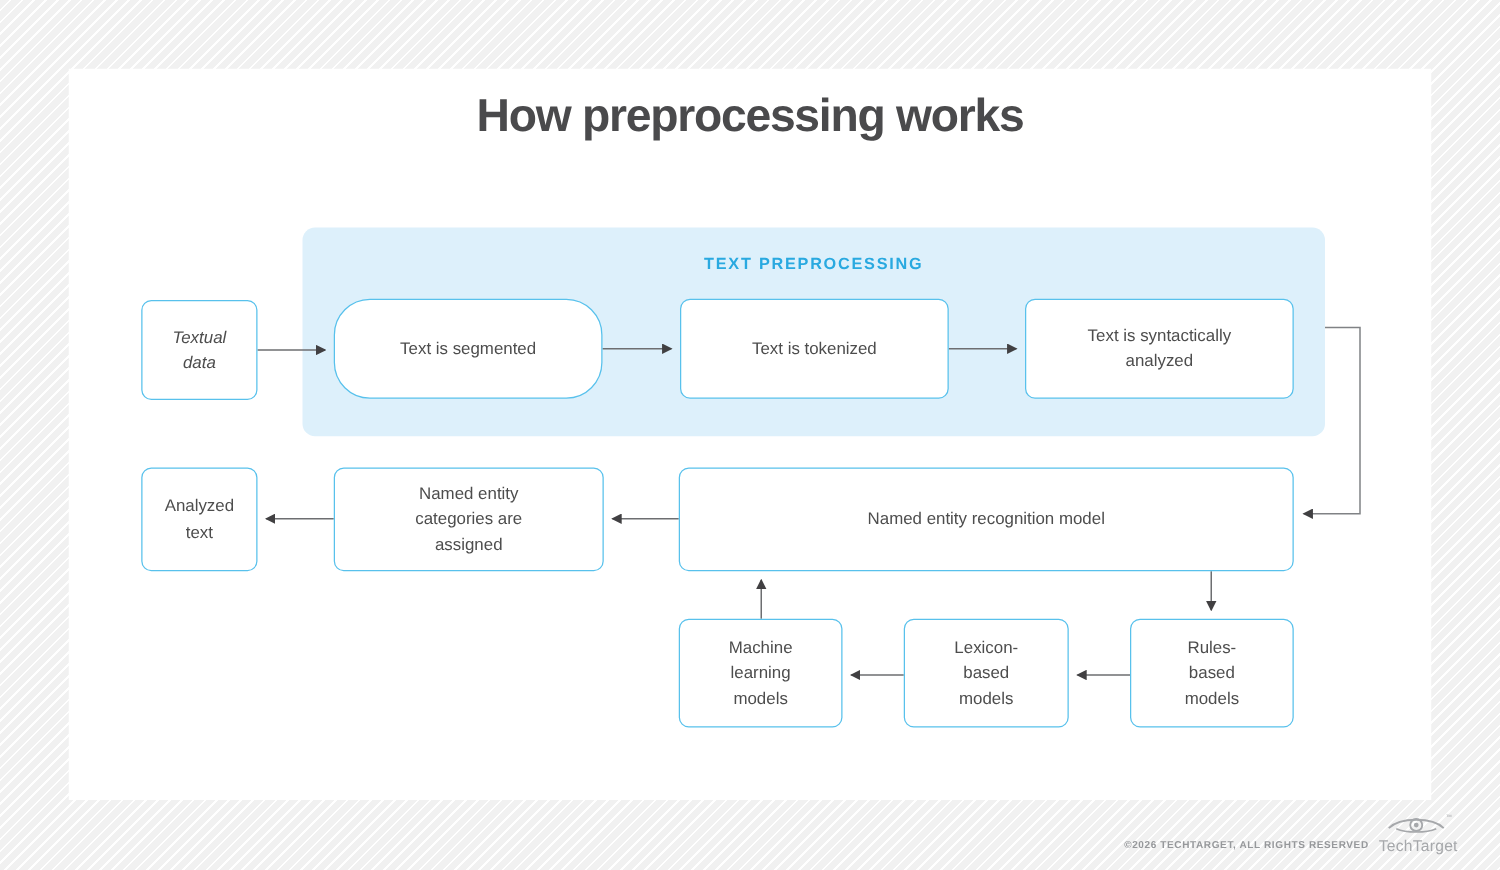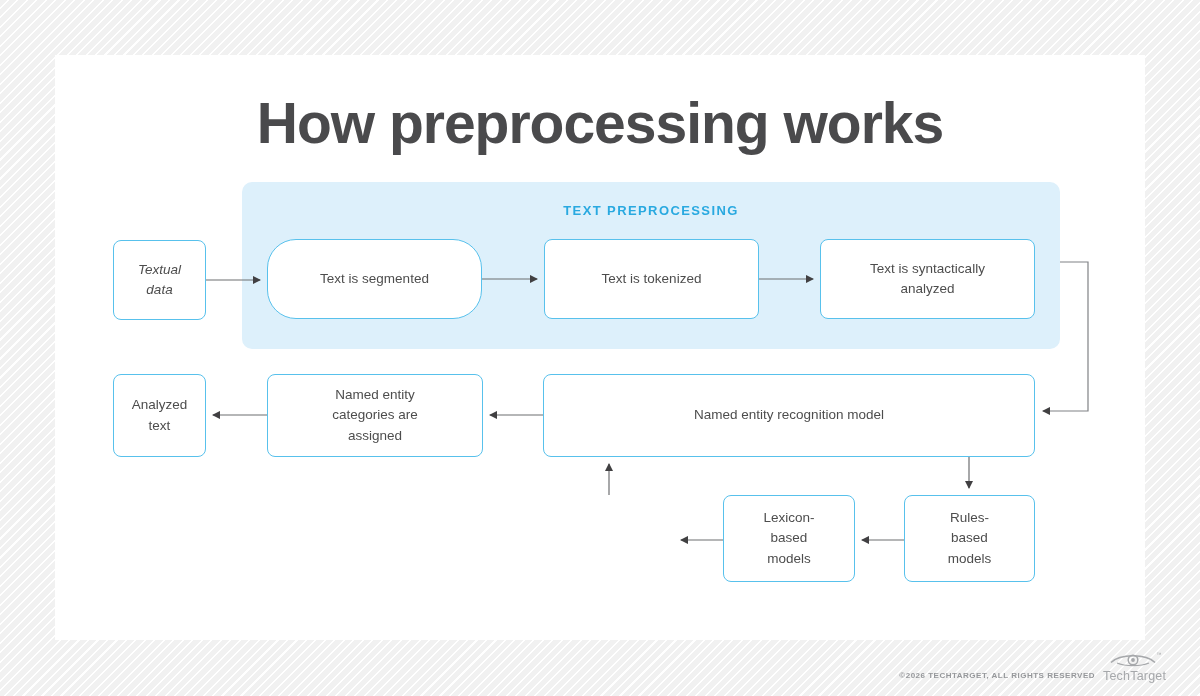--- a/index.html
+++ b/index.html
@@ -8,23 +8,23 @@
     width:1200px;height:696px;
     font-family:"Liberation Sans","DejaVu Sans",sans-serif;
     background:repeating-linear-gradient(135deg,#f1f1f1 0px,#f1f1f1 5.2px,#ffffff 5.2px,#ffffff 6.7px);
     overflow:hidden;
   }
   .card{
     position:absolute;left:55px;top:55px;width:1090px;height:585px;
     background:#ffffff;
   }
   .title{
-    position:absolute;left:55px;top:90px;width:1090px;
+    position:absolute;left:55px;top:72px;width:1090px;
     text-align:center;
-    font-size:57px;font-weight:bold;letter-spacing:-1px;
+    font-size:37px;font-weight:bold;letter-spacing:-1px;
     color:#4a4a4c;
   }
   .band{
     position:absolute;left:242px;top:182px;width:818px;height:167px;
     background:#ddf0fb;border-radius:10px;
   }
   .band-label{
     position:absolute;left:242px;top:203px;width:818px;
     text-align:center;
     font-size:13px;font-weight:bold;letter-spacing:1.4px;
@@ -112,20 +112,23 @@
   </div>
   <div class="node n-analyzed">
     <span class="nt t-analyzed">Analyzed text</span>
   </div>
   <div class="node n-ner">
     <span class="nt">Named entity recognition model</span>
   </div>
   <div class="node n-categories">
     <span class="nt t-categories">Named entity categories are assigned</span>
   </div>
+  <div class="node n-ml">
+    <span class="nt t-ml">Machine learning models</span>
+  </div>
   <div class="node n-lexicon">
     <span class="nt t-lexicon">Lexicon-based models</span>
   </div>
   <div class="node n-rules">
     <span class="nt t-rules">Rules-based models</span>
   </div>
 
   <div class="copyright">©2026 TECHTARGET, ALL RIGHTS RESERVED</div>
 
   <div class="logo">

